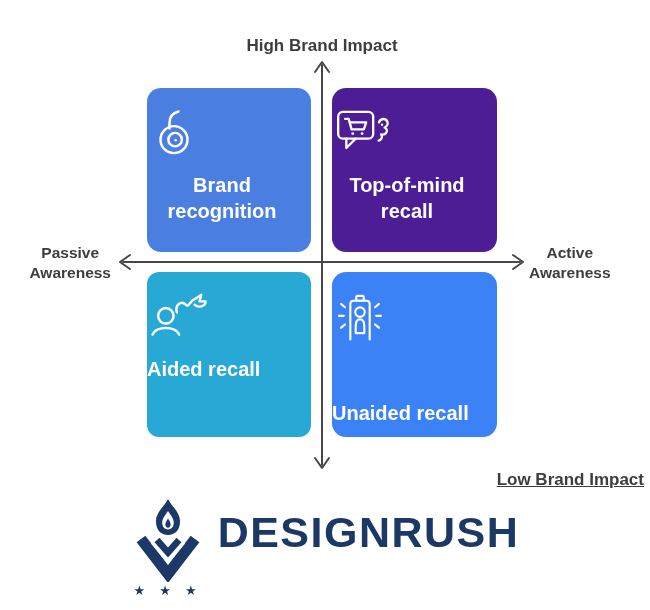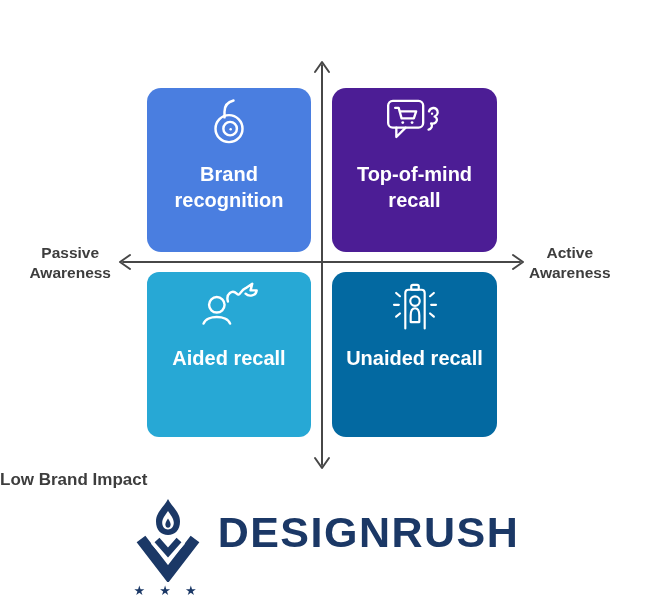--- a/index.html
+++ b/index.html
@@ -2,29 +2,29 @@
 <html><head>
 <meta charset="utf-8">
 <style>
   html,body{margin:0;padding:0;background:#ffffff;}
   body{font-family:"Liberation Sans","DejaVu Sans",sans-serif;}
   .canvas{position:relative;width:650px;height:610px;background:#ffffff;overflow:hidden;}
 
   
   .axis-label{position:absolute;font-weight:700;color:#3d3d3d;}
   .axis-top{top:36px;left:0;width:644px;text-align:center;font-size:17px;}
-  .axis-bottom{top:470px;left:0;width:644px;text-align:left;font-size:17px;}
+  .axis-bottom{top:470px;left:0;width:644px;text-align:right;font-size:17px;text-decoration:underline;}
   .axis-left{top:243px;right:539px;text-align:center;font-size:15.5px;line-height:20px;}
   .axis-right{top:243px;left:529px;text-align:center;font-size:15.5px;line-height:20px;}
 
   
   .axes-svg{position:absolute;top:0;left:0;pointer-events:none;}
 
   
-  .quadrant{position:absolute;border-radius:14px;display:flex;flex-direction:column;align-items:center;padding-top:6px;box-sizing:border-box;}
+  .quadrant{position:absolute;border-radius:14px;display:flex;flex-direction:column;align-items:flex-start;padding-top:17px;box-sizing:border-box;}
   .q-tl{left:147px;top:88px;width:164px;height:164px;}
   .q-tr{left:332px;top:88px;width:165px;height:164px;}
   .q-bl{left:147px;top:272px;width:164px;height:165px;border-radius:12px;}
   .q-br{left:332px;top:272px;width:165px;height:165px;}
   .q-icon{height:58px;display:flex;align-items:center;justify-content:center;}
   .q-label{margin-top:9px;color:#ffffff;font-weight:700;font-size:20px;line-height:26px;text-align:center;max-width:150px;}
 
   
   .footer{position:absolute;left:0;top:498px;width:650px;display:flex;justify-content:center;align-items:flex-start;gap:13px;}
   .logo-mark-col{display:flex;flex-direction:column;align-items:center;width:74px;}
@@ -42,20 +42,21 @@
     <g fill="none" stroke-width="2" stroke-linecap="round" stroke-linejoin="round" stroke="#474747">
       <line x1="322" y1="65" x2="322" y2="465"></line>
       <polyline points="315,72 322,62 329,72"></polyline>
       <polyline points="315,458 322,468 329,458"></polyline>
       <line x1="123" y1="262" x2="520" y2="262"></line>
       <polyline points="130,255 120,262 130,269"></polyline>
       <polyline points="513,255 523,262 513,269"></polyline>
     </g>
   </svg>
 
+  <div class="axis-label axis-top">High Brand Impact</div>
   <div class="axis-label axis-bottom">Low Brand Impact</div>
   <div class="axis-label axis-left">
     <span>Passive</span><br>
     <span>Awareness</span>
   </div>
   <div class="axis-label axis-right">
     <span>Active</span><br>
     <span>Awareness</span>
   </div>
 
@@ -90,21 +91,21 @@
     <div class="q-icon">
       <svg width="62" height="54" viewBox="0 0 56 48" fill="none" stroke="#ffffff" stroke-width="2.2" stroke-linecap="round" stroke-linejoin="round">
         <circle cx="17" cy="22" r="7"></circle>
         <path d="M5,39 C8,31 26,31 29,39"></path>
         <path d="M27,19 C25,12 31,8 35,12 C38,15 38,9 43,7 L49,3 L47.5,9 L53,9 C52.5,14 46,15 43,12"></path>
       </svg>
     </div>
     <div class="q-label">Aided recall</div>
   </div>
 
-  <div class="quadrant q-br" style="background: #0369a1;">
+  <div class="quadrant q-br" style="background: #3b82f6; gap: 44px;">
     <div class="q-icon">
       <svg width="56" height="56" viewBox="0 0 52 52" fill="none" stroke="#ffffff" stroke-width="2" stroke-linecap="round" stroke-linejoin="round">
         <path d="M17,46 L17,13 Q17,10 20,10 L32,10 Q35,10 35,13 L35,46"></path>
         <rect x="22.5" y="5.5" width="7" height="4.5" rx="1.5"></rect>
         <circle cx="26" cy="20.5" r="4.4"></circle>
         <path d="M22,40 L22,34 C22,29 23.7,27.2 26,27.2 C28.3,27.2 30,29 30,34 L30,40 Z"></path>
         <path d="M12,16 L8.5,13"></path>
         <path d="M11,24 L6.5,24"></path>
         <path d="M12,32 L8.5,35"></path>
         <path d="M40,16 L43.5,13"></path>

